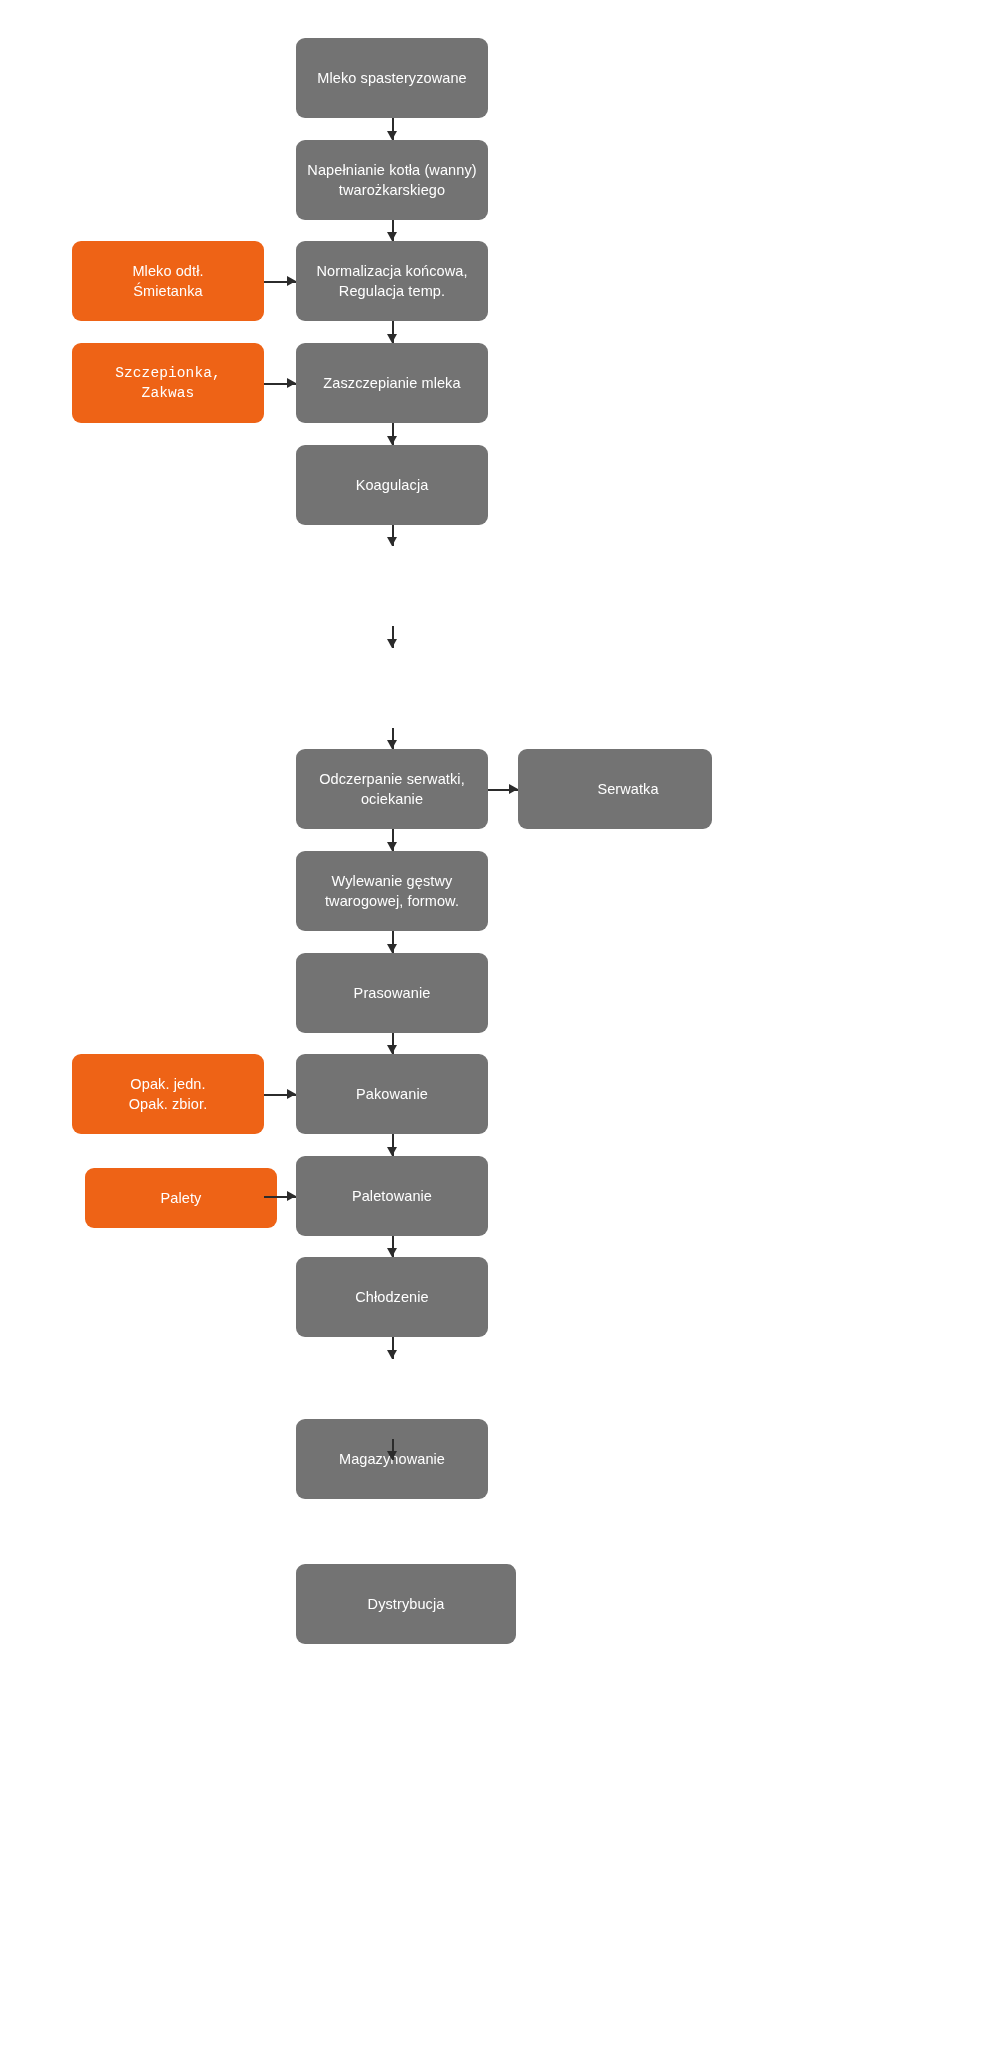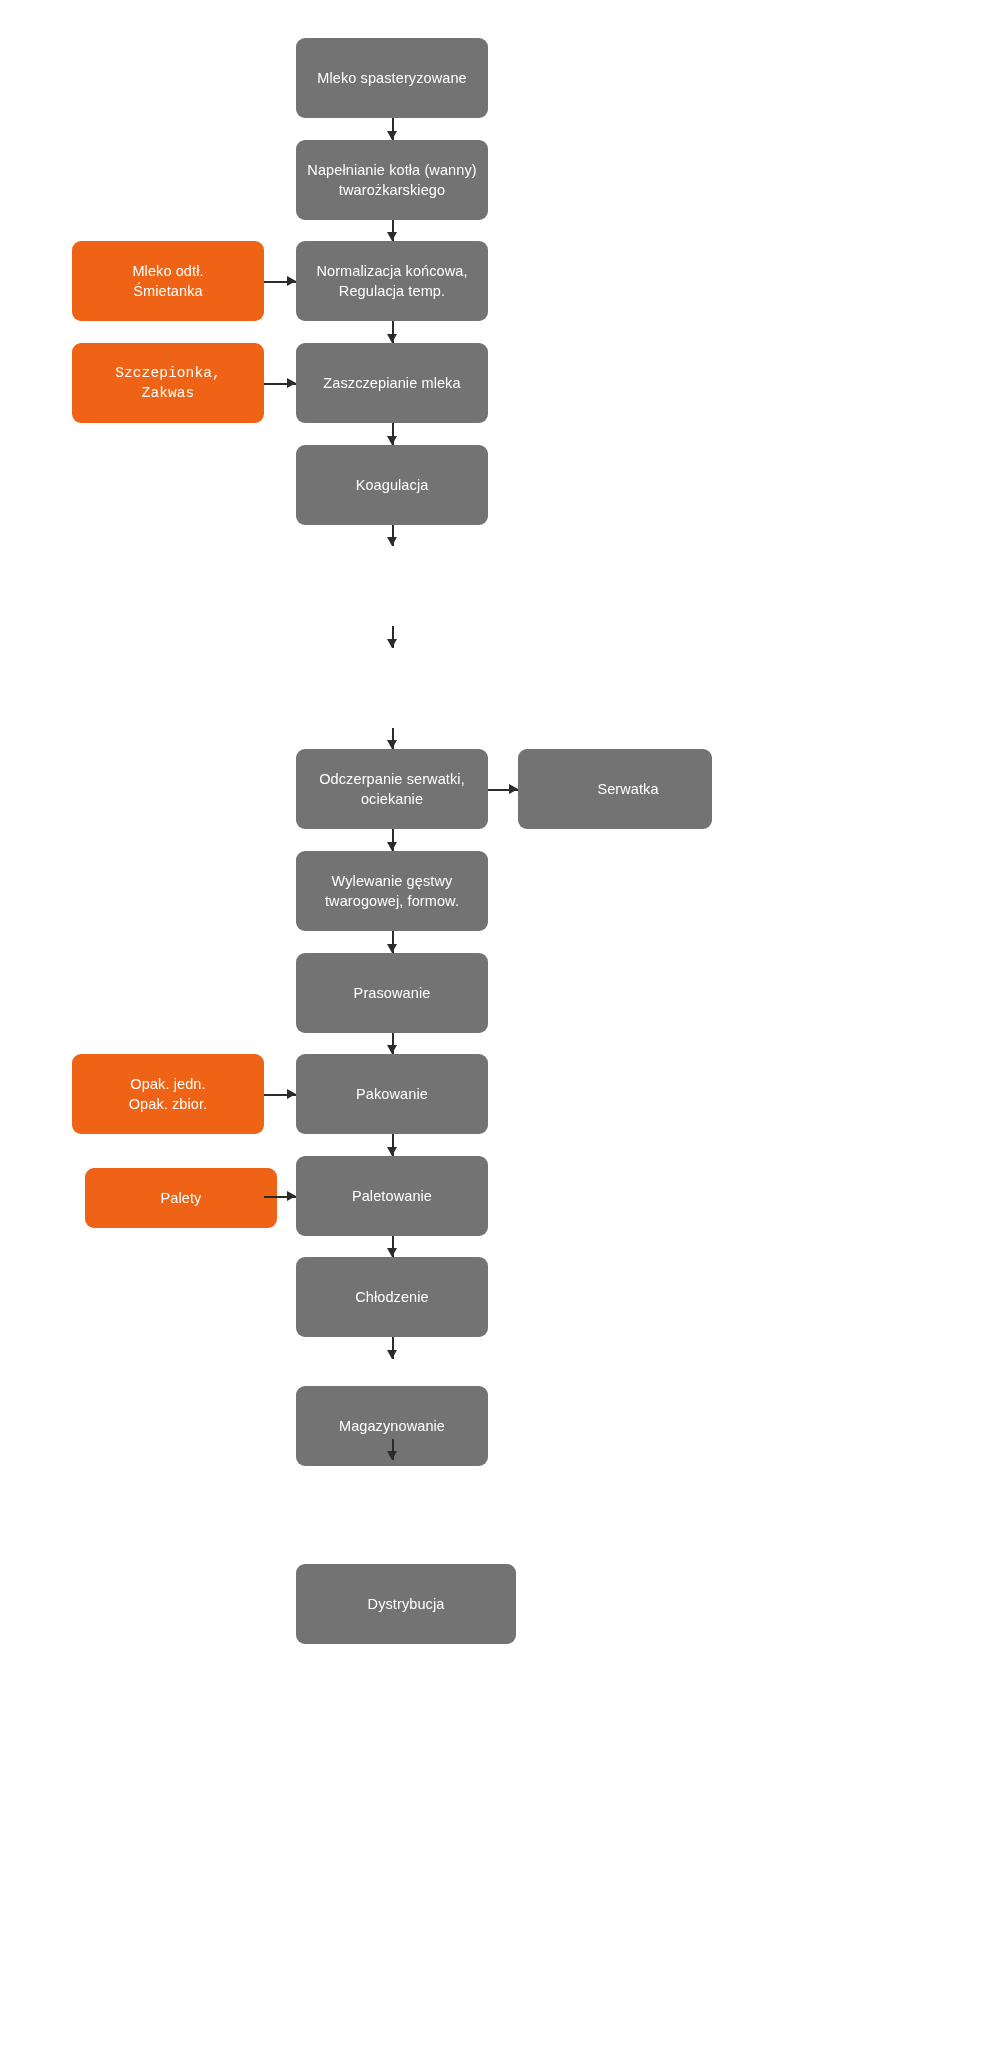--- a/index.html
+++ b/index.html
@@ -98,21 +98,21 @@
   </div>
 
   <div class="node main" style="left:296px;top:1156px;width:192px;height:80px;">
     <span>Paletowanie</span>
   </div>
 
   <div class="node main" style="left:296px;top:1257px;width:192px;height:80px;">
     <span>Chłodzenie</span>
   </div>
 
-  <div class="node main" style="left:296px;top:1386px;width:192px;height:80px;">
+  <div class="node main" style="left:296px;top:1419px;width:192px;height:80px;">
     <span>Magazynowanie</span>
   </div>
 
   <div class="node main" style="left:296px;top:1532px;width:220px;height:80px;margin-top:32px;">
     <span>Dystrybucja</span>
   </div>
 
   <div class="node input" style="left:72px;top:241px;width:192px;height:80px;">
     <span>Mleko odtł.
 Śmietanka</span>

